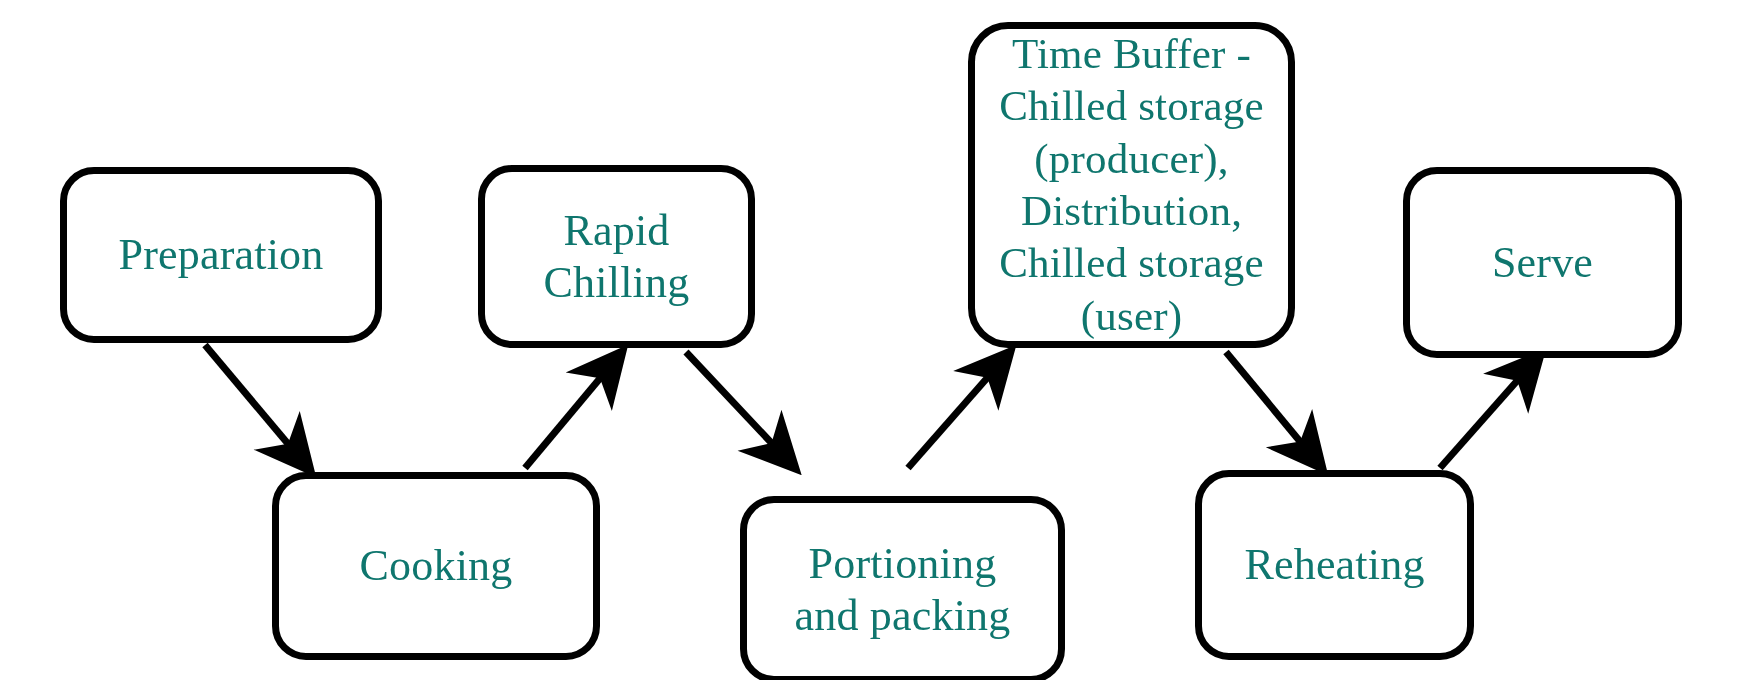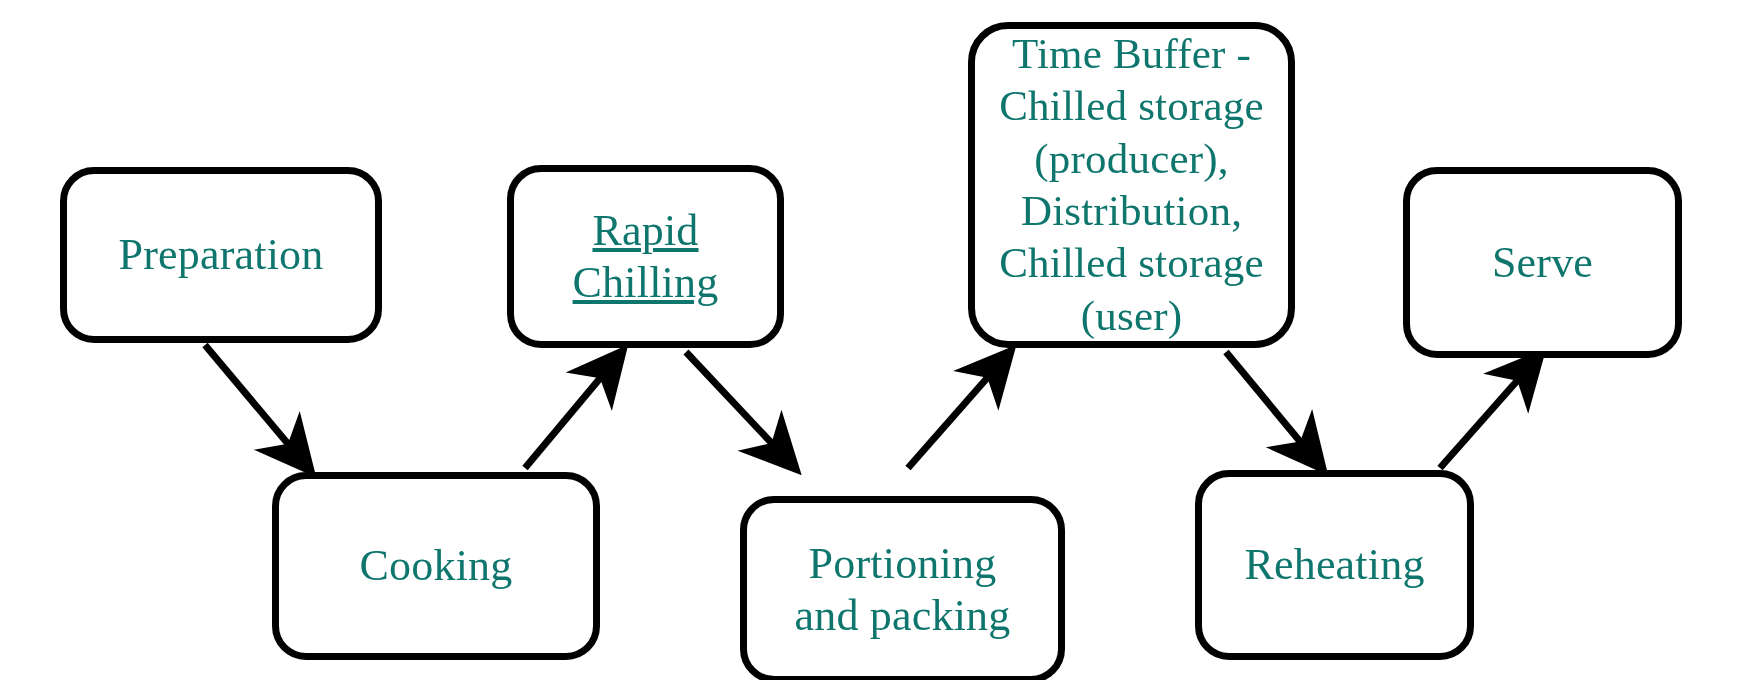--- a/index.html
+++ b/index.html
@@ -75,21 +75,21 @@
         <line x1="1440" y1="468" x2="1540" y2="355" marker-end="url(#arrowhead)"></line>
       </g>
   </svg>
 
 <div class="node" style="left: 60px; top: 167px; width: 322px; height: 176px;">
       <span class="node-label">Preparation</span>
     </div>
     <div class="node" style="left: 272px; top: 472px; width: 328px; height: 188px;">
       <span class="node-label">Cooking</span>
     </div>
-    <div class="node" style="left: 507px; top: 165px; width: 277px; height: 183px; text-decoration: underline;">
+    <div class="node" style="left: 478px; top: 165px; width: 277px; height: 183px;">
       <span class="node-label">Rapid
 Chilling</span>
     </div>
     <div class="node" style="left: 740px; top: 472px; width: 325px; height: 187px; margin-top: 24px;">
       <span class="node-label">Portioning
 and packing</span>
     </div>
     <div class="node node-tall" style="left: 968px; top: 22px; width: 327px; height: 326px;">
       <span class="node-label">Time Buffer -
 Chilled storage

